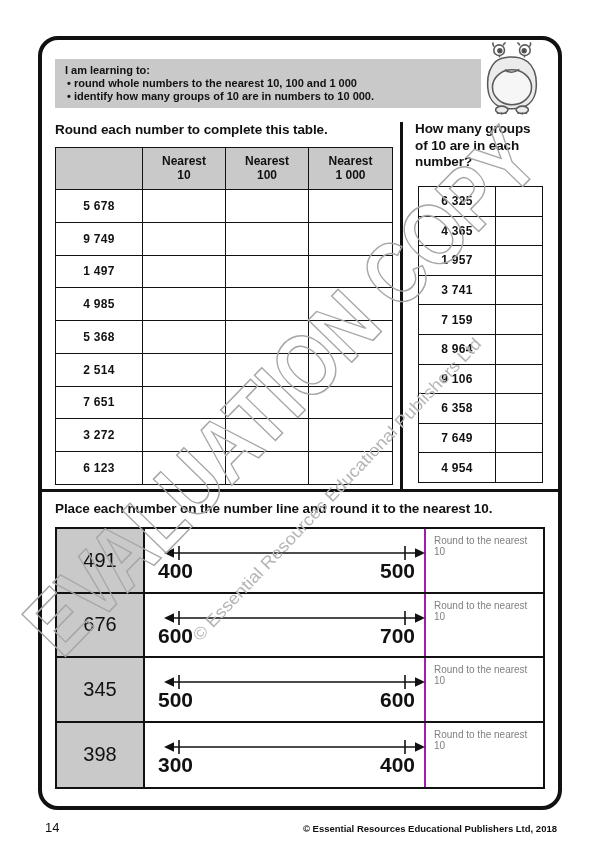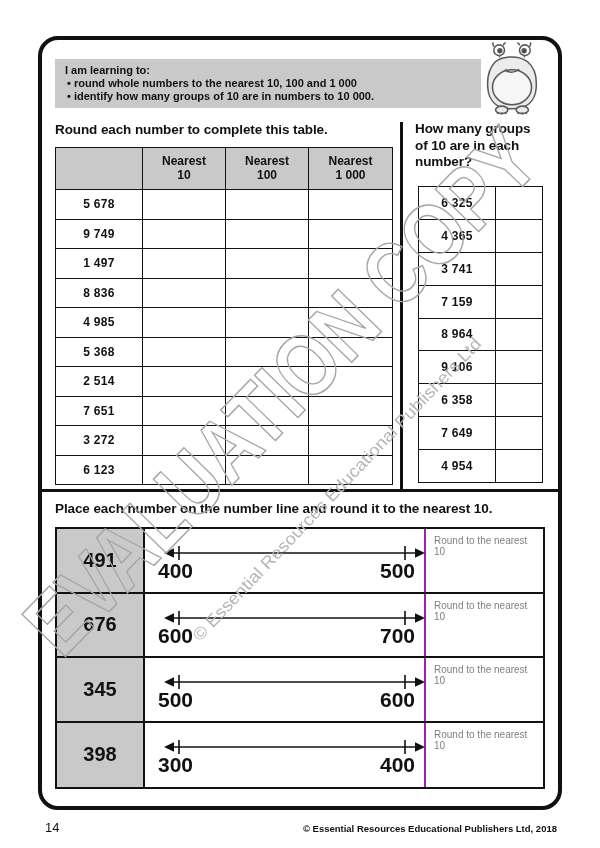--- a/index.html
+++ b/index.html
@@ -41,21 +41,21 @@
   
   .vdiv{position:absolute;left:400px;top:122px;width:3px;height:368px;background:#111;}
   .hdiv{position:absolute;left:42px;top:489px;width:516px;height:3px;background:#111;}
 
   
   .nl-table{position:absolute;left:55px;top:527px;width:490px;height:262px;
             border:2px solid #111;box-sizing:border-box;display:grid;grid-template-rows:repeat(4,1fr);}
   .nl-row{display:grid;grid-template-columns:88px 1fr 117px;border-bottom:2px solid #111;box-sizing:border-box;}
   .nl-row:last-child{border-bottom:none;}
   .nl-num{background:#c9c9c9;border-right:2px solid #111;display:flex;align-items:center;
-          justify-content:center;font-size:20px;font-weight:bold;}
+          justify-content:center;font-size:20px;font-weight:normal;}
   .nl-line-cell{position:relative;border-right:2px solid #a21caf;}
   .nl-svg{position:absolute;left:8px;top:14px;}
   .nl-svg line{stroke:#111;stroke-width:1.6;}
   .nl-svg path{fill:#111;stroke:none;}
   .lbl-left{position:absolute;left:13px;top:30px;font-size:21px;font-weight:bold;}
   .lbl-right{position:absolute;right:9px;top:30px;font-size:21px;font-weight:bold;}
   .nl-note{padding:6px 12px 0 8px;font-size:10px;color:#808080;box-sizing:border-box;}
 
   
   .watermark{position:absolute;left:0;top:0;z-index:20;pointer-events:none;}
@@ -134,26 +134,20 @@
     <td></td>
     <td></td>
   </tr>
   <tr>
     <td class="cell-num">1 497</td>
     <td></td>
     <td></td>
     <td></td>
   </tr>
   <tr>
-    <td class="cell-num">8 836</td>
-    <td></td>
-    <td></td>
-    <td></td>
-  </tr>
-  <tr>
     <td class="cell-num">4 985</td>
     <td></td>
     <td></td>
     <td></td>
   </tr>
   <tr>
     <td class="cell-num">5 368</td>
     <td></td>
     <td></td>
     <td></td>
@@ -195,20 +189,24 @@
       <col class="g0">
       <col class="g1">
     </colgroup>
   <tbody>
       <tr>
     <td class="cell-num">6 325</td>
     <td></td>
   </tr>
   <tr>
     <td class="cell-num">4 365</td>
+    <td></td>
+  </tr>
+  <tr>
+    <td class="cell-num">1 957</td>
     <td></td>
   </tr>
   <tr>
     <td class="cell-num">3 741</td>
     <td></td>
   </tr>
   <tr>
     <td class="cell-num">7 159</td>
     <td></td>
   </tr>

